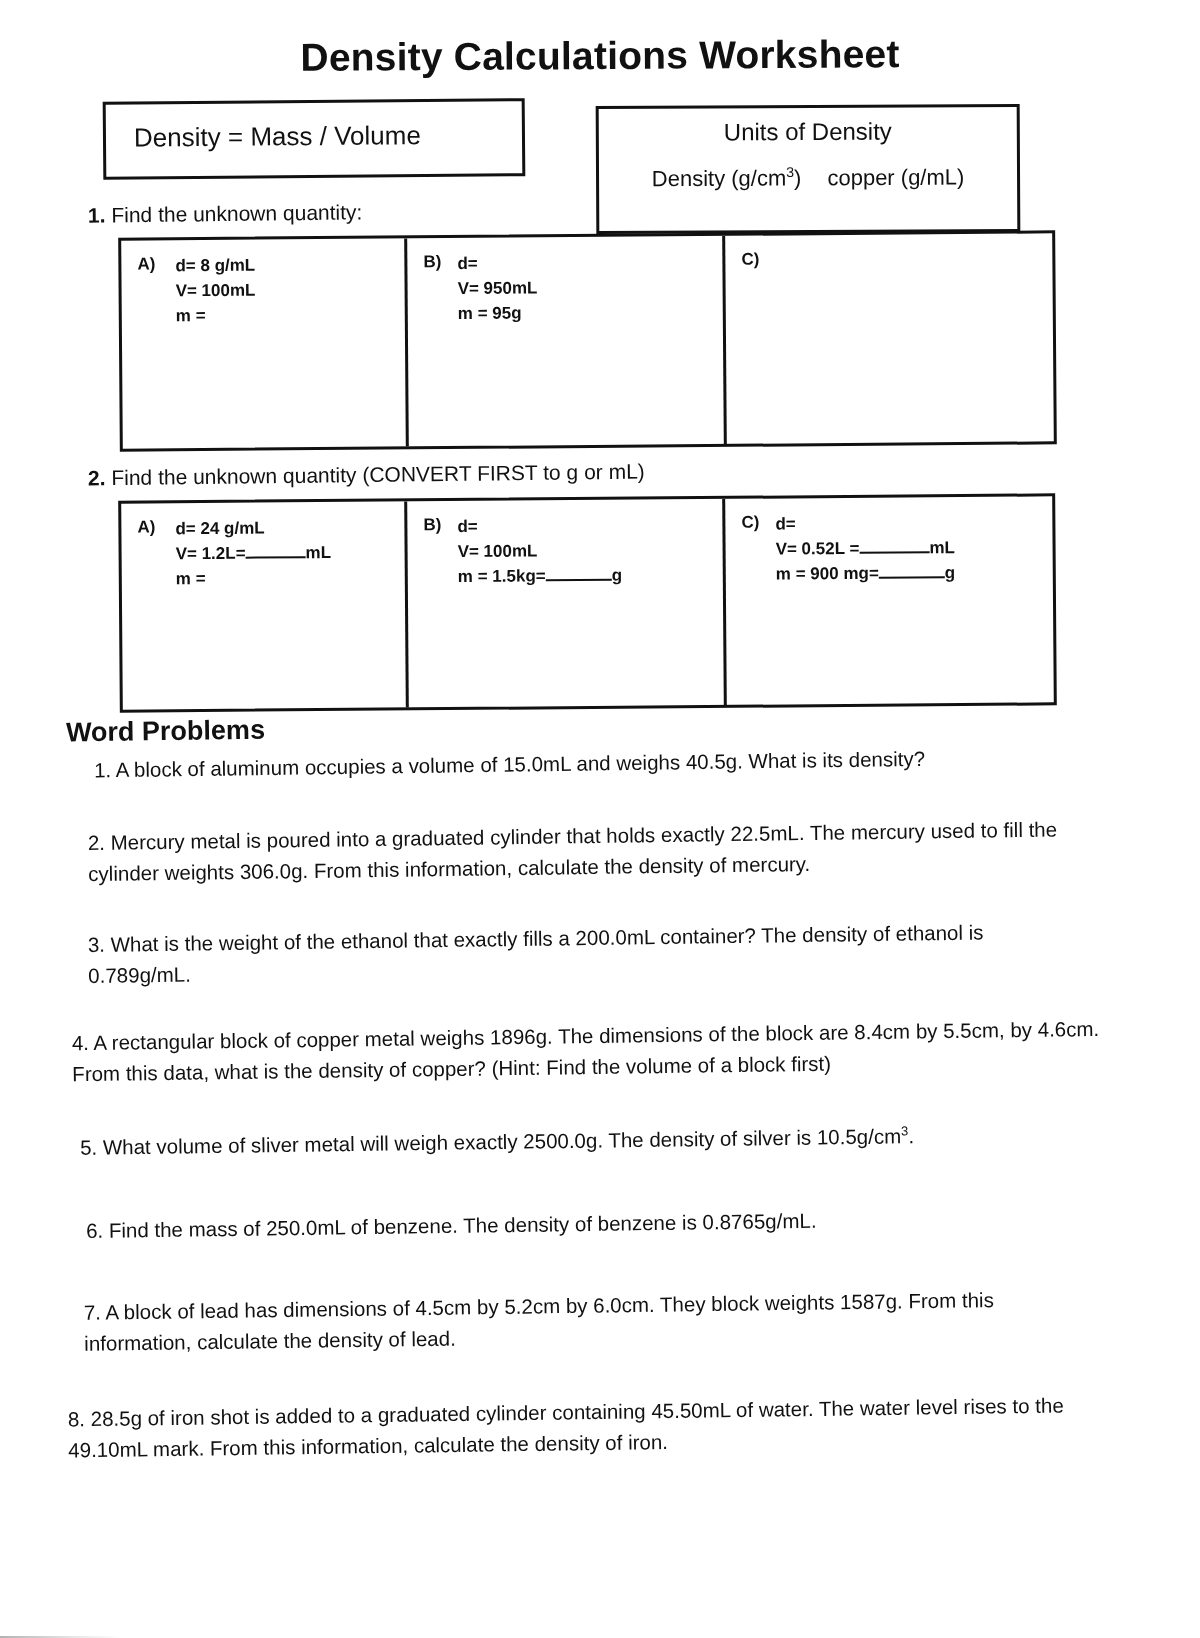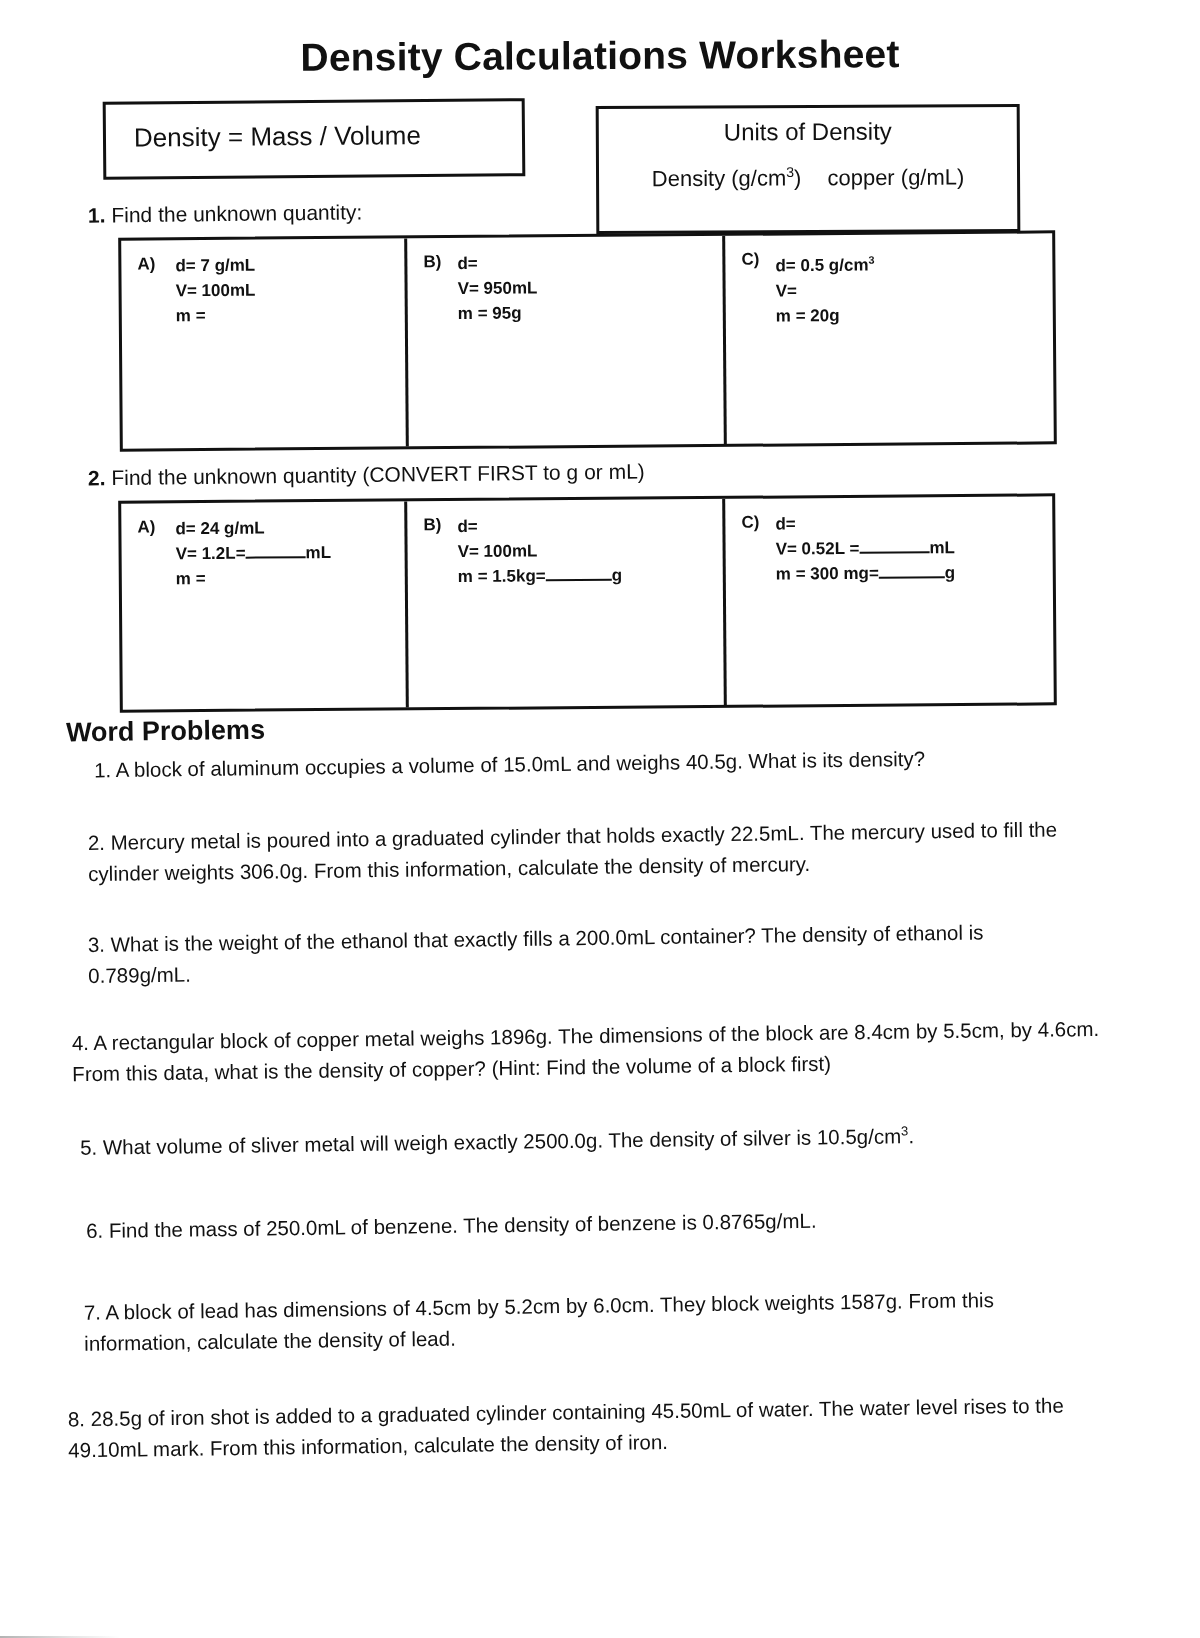--- a/index.html
+++ b/index.html
@@ -192,40 +192,35 @@
   </div>
 
   <div class="sec-label" id="sec1-label">
     <b>1.</b><span> Find the unknown quantity:</span>
   </div>
 
   <div class="grid" id="grid1">
     <div class="cell c1">
       <div class="letter">A)</div>
       <div class="lines">
-        <div>d= 7 g/mL</div>
+        <div>d= 8 g/mL</div>
         <div>V= 100mL</div>
         <div>m =</div>
       </div>
     </div>
     <div class="cell c2">
       <div class="letter">B)</div>
       <div class="lines">
         <div>d=</div>
         <div>V= 950mL</div>
         <div>m = 95g</div>
       </div>
     </div>
     <div class="cell c3">
       <div class="letter">C)</div>
-      <div class="lines">
-        <div><span>d= 0.5 g/cm</span><sup>3</sup></div>
-        <div>V=</div>
-        <div>m = 20g</div>
-      </div>
     </div>
   </div>
 
   <div class="sec-label" id="sec2-label">
     <b>2.</b><span> Find the unknown quantity (CONVERT FIRST to g or mL)</span>
   </div>
 
   <div class="grid" id="grid2">
     <div class="cell c1">
       <div class="letter">A)</div>
@@ -241,21 +236,21 @@
         <div>d=</div>
         <div>V= 100mL</div>
         <div><span>m = 1.5kg=</span><span class="blank-line bl-66"></span><span>g</span></div>
       </div>
     </div>
     <div class="cell c3">
       <div class="letter">C)</div>
       <div class="lines">
         <div>d=</div>
         <div><span>V= 0.52L =</span><span class="blank-line bl-70"></span><span>mL</span></div>
-        <div><span>m = 300 mg=</span><span class="blank-line bl-66"></span><span>g</span></div>
+        <div><span>m = 900 mg=</span><span class="blank-line bl-66"></span><span>g</span></div>
       </div>
     </div>
   </div>
 
   <div class="wp-title">Word Problems</div>
 
   <div class="wp" id="wp1">1. A block of aluminum occupies a volume of 15.0mL and weighs 40.5g. What is its density?</div>
   <div class="wp" id="wp2">2. Mercury metal is poured into a graduated cylinder that holds exactly 22.5mL.  The mercury used to fill the cylinder weights 306.0g. From this information, calculate the density of mercury.</div>
   <div class="wp" id="wp3">3. What is the weight of the ethanol that exactly fills a 200.0mL container? The density of ethanol is 0.789g/mL.</div>
   <div class="wp" id="wp4">4. A rectangular block of copper metal  weighs 1896g. The dimensions of the block are 8.4cm by 5.5cm, by 4.6cm. From this data, what is the density of copper?  (Hint: Find the volume of a block first)</div>

